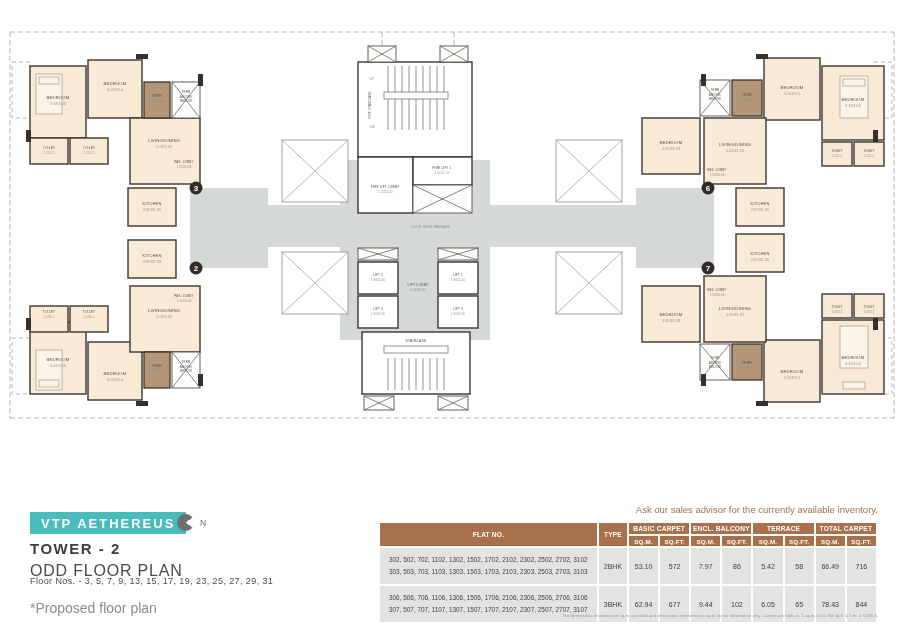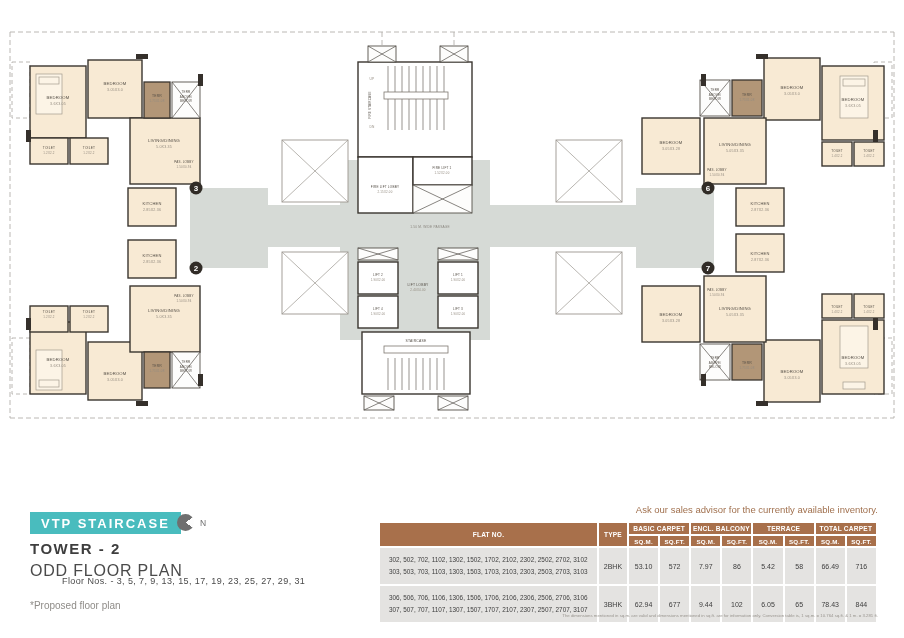--- a/index.html
+++ b/index.html
@@ -27,22 +27,22 @@
   .accent{fill:#35302b;}
   
   .abs{position:absolute;}
   .logo-box{left:30px;top:512px;height:22px;display:inline-flex;align-items:center;
     background:#49bcbe;color:#fff;font-weight:bold;font-size:13px;letter-spacing:2px;padding:0 11px;}
   .compass{left:177px;top:514px;width:17px;height:17px;border-radius:50%;
     background:conic-gradient(from 0deg,#6f6f6f 0 55deg,#fdfdfd 55deg 125deg,#6f6f6f 125deg 360deg);}
   .compass-n{left:200px;top:518px;font-size:8.5px;color:#6f6f6f;}
   .tower{left:30px;top:540px;font-size:15px;font-weight:800;color:#3e3e3e;letter-spacing:1.5px;}
   .plantype{left:30px;top:562px;font-size:16px;color:#4a4a4a;letter-spacing:.8px;}
-  .floornos{left:30px;top:576px;font-size:9px;color:#4a4a4a;letter-spacing:.4px;margin-left:32px;}
-  .proposed{left:30px;top:600px;font-size:10px;color:#8f8c88;}
+  .floornos{left:30px;top:576px;font-size:9px;color:#4a4a4a;letter-spacing:.4px;}
+  .proposed{left:30px;top:600px;font-size:14px;color:#8f8c88;}
   .advisor{right:26px;top:504px;font-size:9.5px;color:#a1714f;text-align:right;}
   .fineprint{right:26px;top:613px;font-size:4.3px;color:#99958f;}
   
   .inv-table{left:378px;top:521px;width:500px;border-collapse:separate;border-spacing:2px;table-layout:fixed;}
   .inv-table th{background:#a8704b;color:#fff;font-size:6.6px;font-weight:bold;
     text-align:center;padding:2px 0;letter-spacing:.2px;}
   .inv-table th.sub{font-size:6.2px;padding:1.5px 0;}
   .inv-table td{background:#e4e3e1;font-size:7px;color:#3d3d3d;text-align:center;height:30px;}
   .inv-table td.flats{font-size:6.4px;text-align:left;padding:3px 0 3px 9px;line-height:1.9;color:#3e3e3e;}
 </style>
@@ -316,21 +316,21 @@
       <text x="196" y="190.8" font-size="8" font-weight="bold" fill="#ffffff" text-anchor="middle">3</text>
       <circle cx="196" cy="268" r="6.5" fill="#312c27"></circle>
       <text x="196" y="270.8" font-size="8" font-weight="bold" fill="#ffffff" text-anchor="middle">2</text>
       <circle cx="708" cy="188" r="6.5" fill="#312c27"></circle>
       <text x="708" y="190.8" font-size="8" font-weight="bold" fill="#ffffff" text-anchor="middle">6</text>
       <circle cx="708" cy="268" r="6.5" fill="#312c27"></circle>
       <text x="708" y="270.8" font-size="8" font-weight="bold" fill="#ffffff" text-anchor="middle">7</text>
     </g>
 </svg>
 
-<div class="abs logo-box">VTP STAIRCASE</div>
+<div class="abs logo-box">VTP AETHEREUS</div>
 <div class="abs compass"></div>
 <div class="abs compass-n">N</div>
 <div class="abs tower">TOWER - 2</div>
 <div class="abs plantype">ODD FLOOR PLAN</div>
 <div class="abs floornos">Floor Nos. - 3, 5, 7, 9, 13, 15, 17, 19, 23, 25, 27, 29, 31</div>
 <div class="abs proposed">*Proposed floor plan</div>
 <div class="abs advisor">Ask our sales advisor for the currently available inventory.</div>
 
 <table class="abs inv-table">
   <colgroup>

